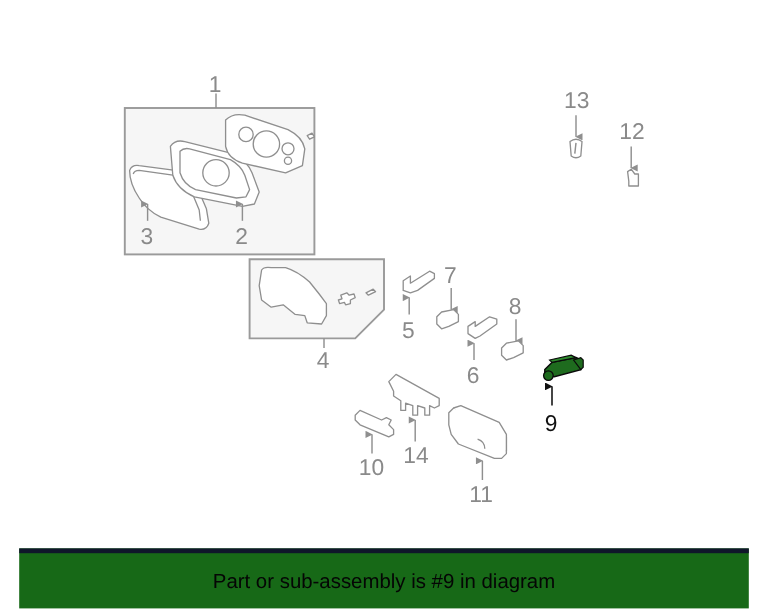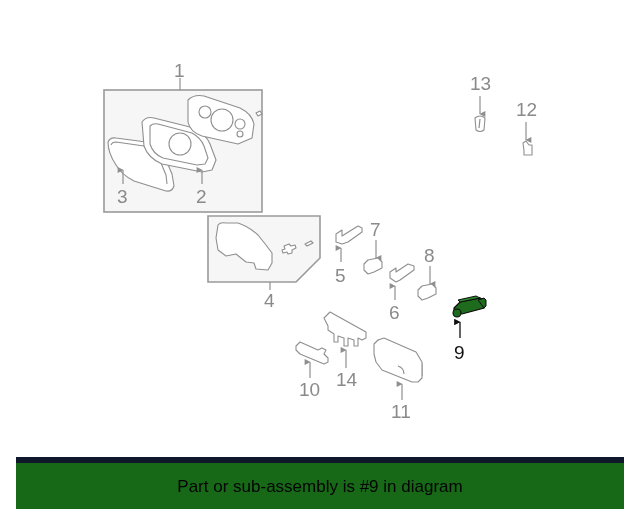--- a/index.html
+++ b/index.html
@@ -6,21 +6,21 @@
   body { width: 640px; height: 512px; position: relative; overflow: hidden;
          font-family: "Liberation Sans", sans-serif; }
   #diagram { position: absolute; left: 0; top: 0; width: 640px; height: 512px; }
   .callout { font-family: "Liberation Sans", sans-serif; font-size: 19px; fill: #8a8a8a; }
   .callout-active { fill: #111111; }
   .ln { stroke: #8f8f8f; stroke-width: 1.2; fill: none; }
   .ln-dark { stroke: #111111; stroke-width: 1.3; fill: none; }
   .part { stroke: #8f8f8f; stroke-width: 1.1; fill: #ffffff; stroke-linejoin: round; }
   .box { stroke: #9a9a9a; stroke-width: 1.6; fill: #f6f6f6; }
   #banner { position: absolute; left: 16px; top: 457px; width: 608px; height: 46px;
-            background: #176917; border-top: 6px solid #0f172a;
+            background: #176917; border-top: 4px solid #0f172a;
             display: flex; flex-direction: column; align-items: center; justify-content: center;
             color: #050505; font-size: 17px; line-height: 19px; text-align: center; gap: 32px; }
   #banner span { display: block; }
 </style>
 </head>
 <body>
 
 <svg id="diagram" viewBox="0 0 640 512" xmlns="http://www.w3.org/2000/svg">
   <defs>
     <marker id="arr" viewBox="0 0 10 10" refX="5" refY="9" markerWidth="5" markerHeight="6" orient="auto-start-reverse">

